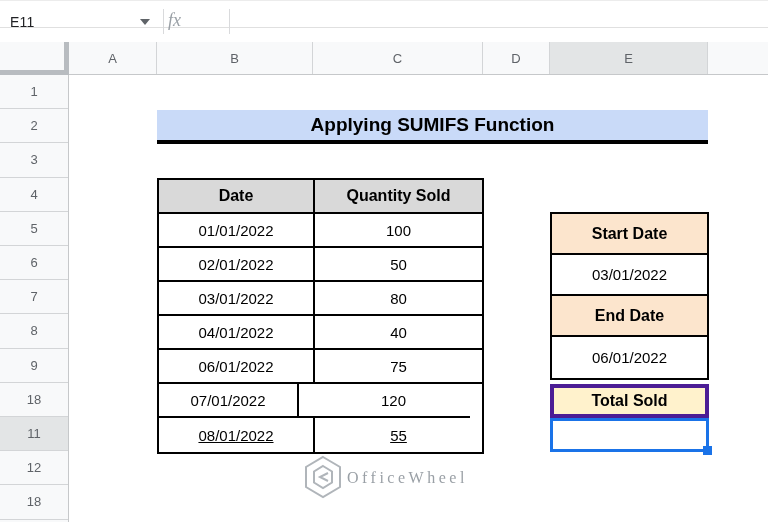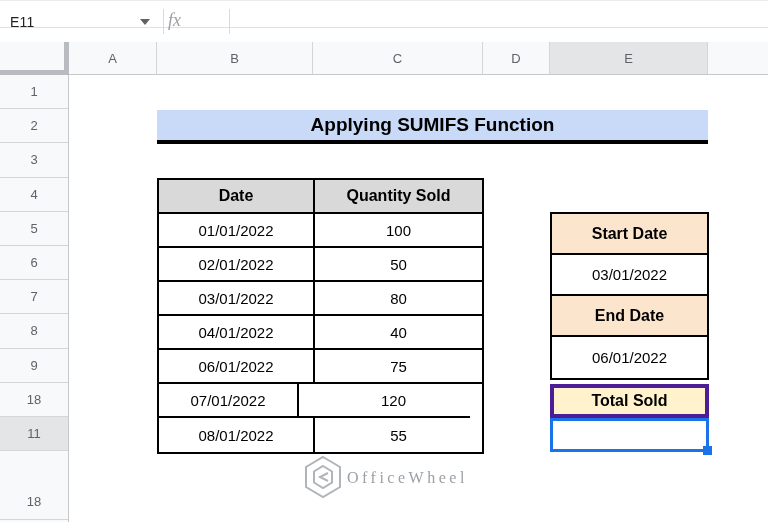--- a/index.html
+++ b/index.html
@@ -49,21 +49,21 @@
                 align-items:center; justify-content:center; font-weight:bold;
                 font-size:19px; color:#000; }
 
   .data-table { position:absolute; left:157px; top:178px; width:327px;
                 border:2px solid #000; background:#fff; }
   .t-row { display:flex; height:34px; }
   .t-row .cell { display:flex; align-items:center; justify-content:center;
                  font-size:15px; color:#000; border-right:2px solid #000;
                  border-bottom:2px solid #000; }
   .t-row .cell:last-child { border-right:none; }
-  .t-row:last-child .cell { border-bottom:none; }
+  .t-row:last-child .cell { border-bottom:none;text-decoration:underline; }
   .t-row.head .cell { background:#d9d9d9; font-weight:bold; font-size:16px; }
 
   .criteria-stack { position:absolute; left:550px; top:212px; width:159px;
                     border:2px solid #000; background:#fff; }
   .c-row { height:41px; display:flex; align-items:center; justify-content:center;
            font-size:15px; border-bottom:2px solid #000; }
   .c-row:last-child { border-bottom:none; }
   .c-row.label { background:#fce5cd; font-weight:bold; font-size:16px; }
 
   .total-label { position:absolute; left:550px; top:384px; width:159px; height:34px;
@@ -111,20 +111,21 @@
       <div class="row-h" style="top: 34.2px; height: 34.2px;">2</div>
       <div class="row-h" style="top: 68.4px; height: 34.2px;">3</div>
       <div class="row-h" style="top: 102.6px; height: 34.2px;">4</div>
       <div class="row-h" style="top: 136.8px; height: 34.2px;">5</div>
       <div class="row-h" style="top: 171px; height: 34.2px;">6</div>
       <div class="row-h" style="top: 205.2px; height: 34.2px;">7</div>
       <div class="row-h" style="top: 239.4px; height: 34.2px;">8</div>
       <div class="row-h" style="top: 273.6px; height: 34.2px;">9</div>
       <div class="row-h" style="top: 307.8px; height: 34.2px;">18</div>
       <div class="row-h active" style="top: 342px; height: 34.2px;">11</div>
+      <div class="row-h" style="top: 376.2px; height: 34.2px;">12</div>
       <div class="row-h" style="top: 410.4px; height: 34.2px;">18</div>
       <div class="row-h" style="top: 444.6px; height: 34.2px;"></div>
     </div>
 
   <div class="sheet"></div>
 
   <div class="title-cell">
     <span>Applying SUMIFS Function</span>
   </div>
 

